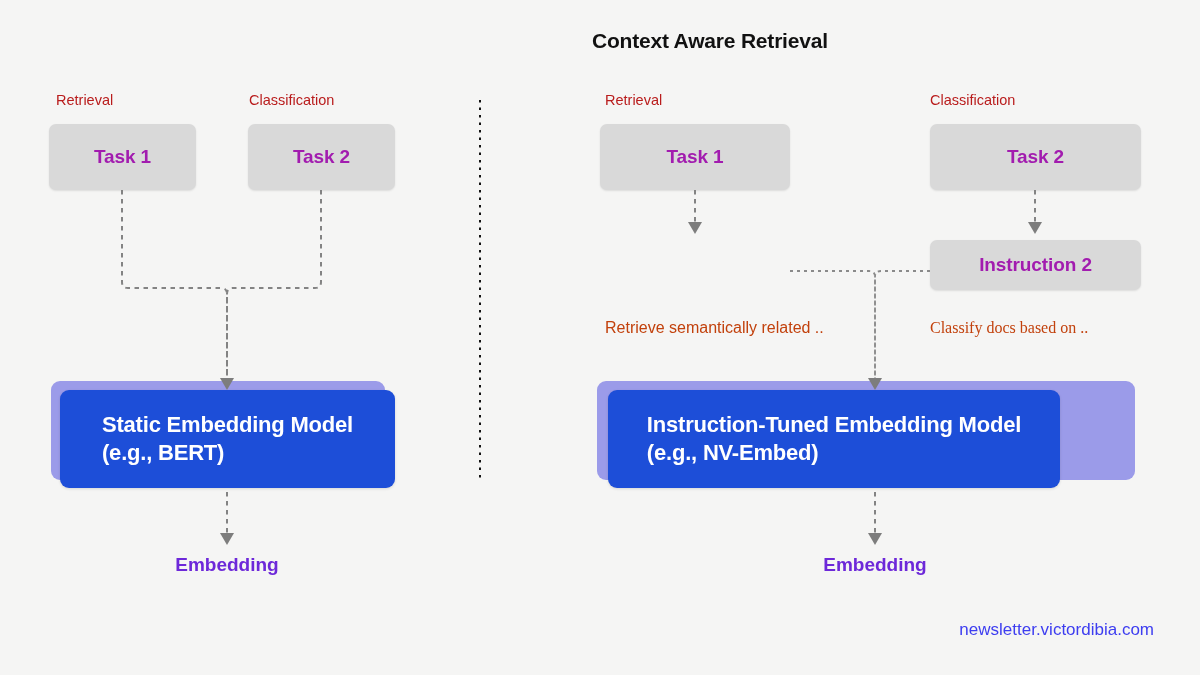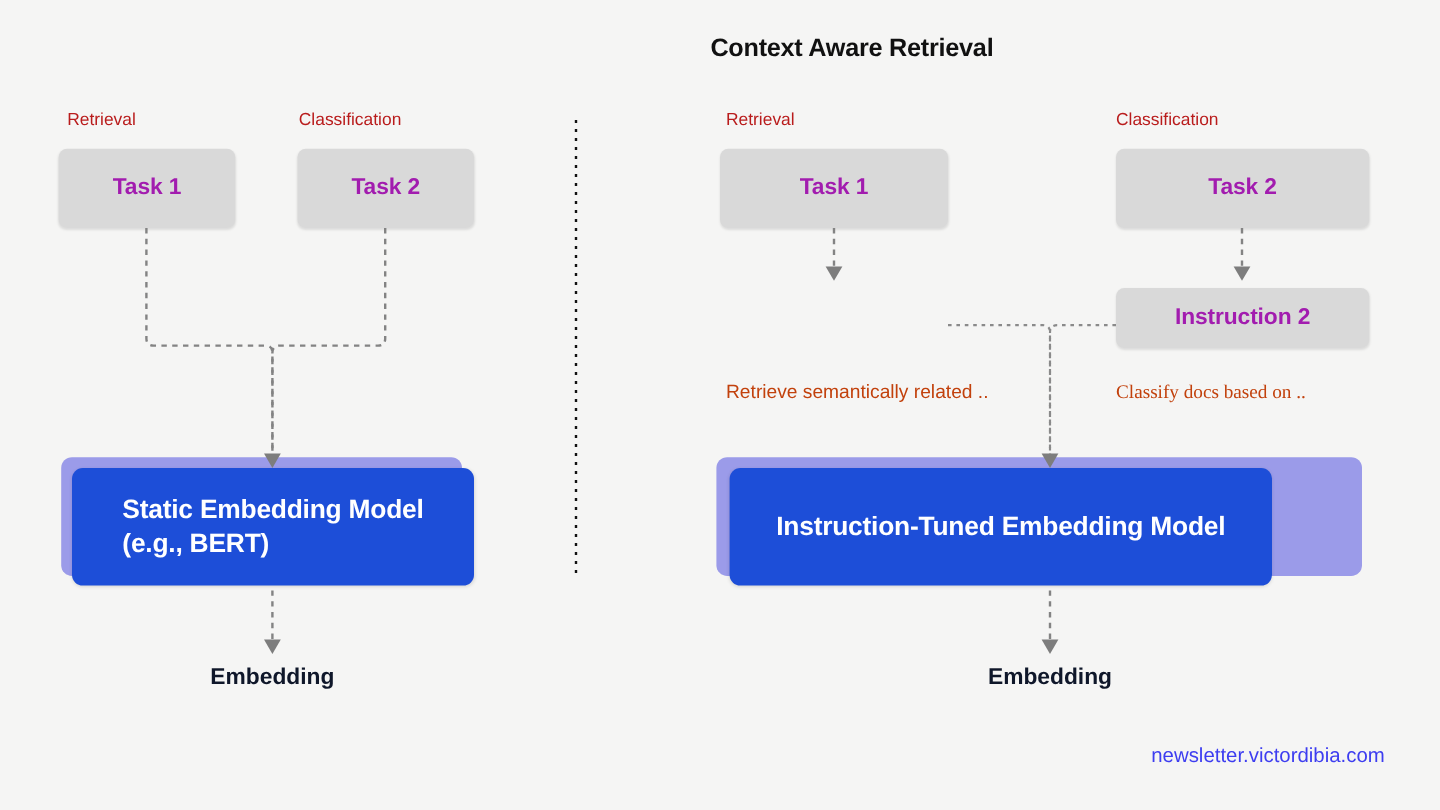--- a/index.html
+++ b/index.html
@@ -84,21 +84,21 @@
     line-height: 1.28;
     letter-spacing: -0.2px;
     box-shadow: 0 1px 3px rgba(0,0,0,0.12);
   }
 
   
   .out-label {
     position: absolute;
     font-size: 19px;
     font-weight: bold;
-    color: #0f172a;
+    color: #6d28d9;
     white-space: nowrap;
     text-align: center;
   }
 
   
   #footer-link {
     position: absolute;
     right: 46px;
     top: 620px;
     font-size: 17px;
@@ -175,20 +175,21 @@
 
   <div class="caption" style="left:605px; top:319px;">Retrieve semantically related ..</div>
 
   <div class="caption" style="left:930px; top:319px;font-family:Liberation Serif, serif;">Classify docs based on ..</div>
 
   <div class="bluestack">
     <div class="blue-back" style="left:597px; top:381px; width:538px; height:99px;"></div>
     <div class="blue-front" style="left:608px; top:390px; width:452px; height:98px;">
       <span>
         <span>Instruction-Tuned Embedding Model</span><br>
+        <span>(e.g., NV-Embed)</span>
       </span>
     </div>
   </div>
 
   <div class="out-label" style="left:775px; top:554px; width:200px;">Embedding</div>
 
   <div id="footer-link">newsletter.victordibia.com</div>
 
   <svg id="wires" viewBox="0 0 1200 675">
 

